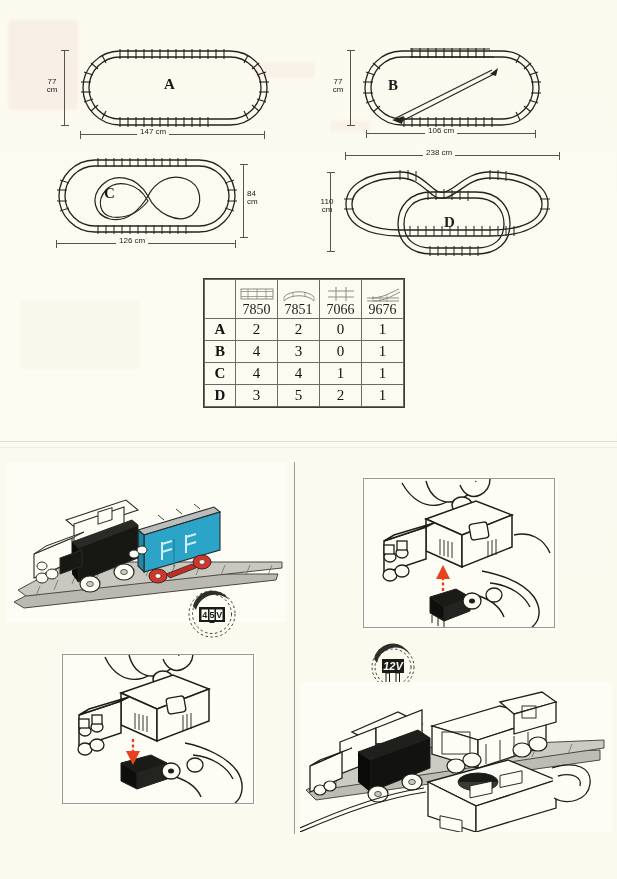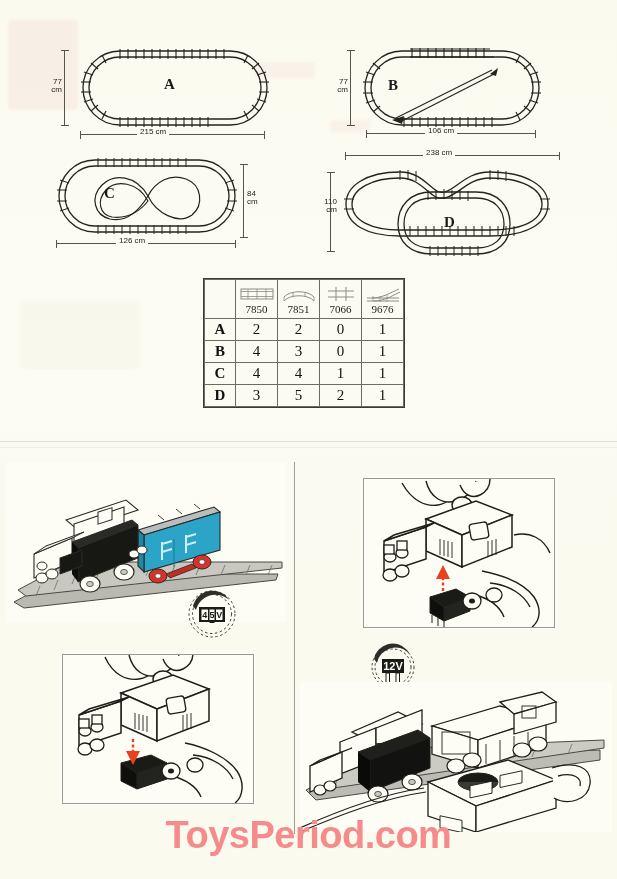--- a/index.html
+++ b/index.html
@@ -31,21 +31,21 @@
   .diagram{position:absolute;}
   .diagram svg{display:block;}
   .dlabel{
     position:absolute;font-family:"Liberation Serif",serif;font-weight:bold;
     font-size:15px;color:#1a1a1a;letter-spacing:.5px;
   }
   .dim{
     position:absolute;font-family:"Liberation Sans",sans-serif;
     font-size:8px;color:#222;line-height:1.05;text-align:center;white-space:nowrap;
   }
-  .dim.vert{width:20px;text-align:right;}
+  .dim.vert{width:20px;}
 
   
   .rule-h{position:absolute;height:1px;background:#55554e;}
   .rule-h::before,.rule-h::after{content:"";position:absolute;top:-3.5px;width:1px;height:8px;background:#55554e;}
   .rule-h::before{left:0;} .rule-h::after{right:0;}
   .rule-v{position:absolute;width:1px;background:#55554e;}
   .rule-v::before,.rule-v::after{content:"";position:absolute;left:-3.5px;height:1px;width:8px;background:#55554e;}
   .rule-v::before{top:0;} .rule-v::after{bottom:0;}
 
   
@@ -56,21 +56,21 @@
   }
   .parts-table table{border-collapse:collapse;}
   .parts-table td,.parts-table th{
     border:1px solid #6b6b62;
     text-align:center;vertical-align:middle;
     font-family:"Liberation Serif",serif;
     padding:0;
   }
   .ph{width:41px;height:38px;background:#fcfbf1;}
   .ph .icon{display:block;margin:0 auto;height:20px;}
-  .ph .code{display:block;font-size:11px;color:#1c1c1c;font-family:"Liberation Serif",serif;line-height:11px;}
+  .ph .code{display:block;font-size:14px;color:#1c1c1c;font-family:"Liberation Serif",serif;line-height:11px;}
   .rowhdr{width:30px;font-weight:bold;font-size:15px;color:#111;}
   .cellnum{font-size:15px;color:#111;height:21px;}
   .corner{border-top:none;border-left:none;}
 
   
   .panel{position:absolute;background:#fdfdf6;}
   .panel.framed{border:1px solid #9a9a90;box-shadow:0 0 0 2px #fdfdf6;}
 
   .badge{position:absolute;width:46px;height:46px;}
 
@@ -155,21 +155,21 @@
       </g>
     </svg>
     <span class="dlabel" style="left:84px;top:28px;">A</span>
   </div>
   <div class="rule-v" style="left:64px;top:50px;height:76px;"></div>
   <div class="dim vert" style="left:42px;top:78px;">
     <span>77</span><br>
     <span>cm</span>
   </div>
   <div class="rule-h" style="left:80px;top:134px;width:185px;"></div>
-  <div class="dim" style="left:137px;top:128px;background:#fdfcf2;padding:0 3px;">215 cm</div>
+  <div class="dim" style="left:137px;top:128px;background:#fdfcf2;padding:0 3px;">147 cm</div>
 
   <div class="diagram" style="left:362px;top:48px;">
     <svg width="180" height="80" viewBox="0 0 180 80">
       <rect x="3" y="3" width="174" height="74" rx="37" ry="37" fill="none" stroke="#24241f" stroke-width="1.3"></rect>
       <rect x="9" y="9" width="162" height="62" rx="31" ry="31" fill="none" stroke="#24241f" stroke-width="1.3"></rect>
 
       <line x1="48" y1="1" x2="128" y2="1" stroke="#24241f" stroke-width="1.2"></line>
       <line x1="48" y1="9" x2="132" y2="9" stroke="#24241f" stroke-width="1.2"></line>
 
       <line x1="34" y1="70" x2="130" y2="22" stroke="#24241f" stroke-width="1.2"></line>
@@ -639,21 +639,21 @@
         <ellipse cx="132" cy="110" rx="8" ry="7" fill="#fdfdf6" stroke="#1e1e1a" stroke-width="1.3"></ellipse>
       </g>
 
       <g>
         <line x1="70" y1="84" x2="70" y2="96" stroke="#e8411d" stroke-width="2.4" stroke-dasharray="3 2.4"></line>
         <polygon points="70,110 63,96 77,96" fill="#e8411d"></polygon>
       </g>
     </svg>
   </div>
 
-  <div class="badge" style="left:369px;top:643px;">
+  <div class="badge" style="left:369px;top:643px;font-style:italic;">
     <svg width="48" height="48" viewBox="0 0 48 48">
       <circle cx="24" cy="24" r="21" fill="none" stroke="#3c3c36" stroke-width="1" stroke-dasharray="2.4 2.4"></circle>
       <circle cx="24" cy="24" r="18" fill="none" stroke="#3c3c36" stroke-width="1" stroke-dasharray="2.4 2.4"></circle>
       <path d="M5,16 A19,19 0 0 1 38,7 L41,11 A19,19 0 0 0 8,20 Z" fill="#2e2e29"></path>
       <rect x="13" y="16" width="22" height="14" fill="#1a1a17"></rect>
       <text x="24" y="27" fill="#fdfdf6" font-family="Liberation Sans,sans-serif" font-size="11" font-weight="bold" text-anchor="middle">12V</text>
       <rect x="17" y="30" width="3.5" height="10" fill="#fdfdf6" stroke="#1a1a17" stroke-width="1"></rect>
       <rect x="27" y="30" width="3.5" height="10" fill="#fdfdf6" stroke="#1a1a17" stroke-width="1"></rect>
     </svg>
   </div>
@@ -732,15 +732,14 @@
 
       <g fill="#fdfdf6" stroke="#1e1e1a" stroke-width="1.3">
         <path d="M252,86 C276,78 292,86 290,102 C288,118 268,124 254,116"></path>
         <path d="M258,94 C274,90 282,96 280,104"></path>
       </g>
       <path d="M0,146 C40,128 82,112 124,106" fill="none" stroke="#1e1e1a" stroke-width="1.2"></path>
       <path d="M0,150 C42,132 84,116 126,110" fill="none" stroke="#1e1e1a" stroke-width="1.2"></path>
     </svg>
   </div>
 
-  <div class="watermark">ToysPeriod.com</div>
 
 </div>
 
 </body></html>

